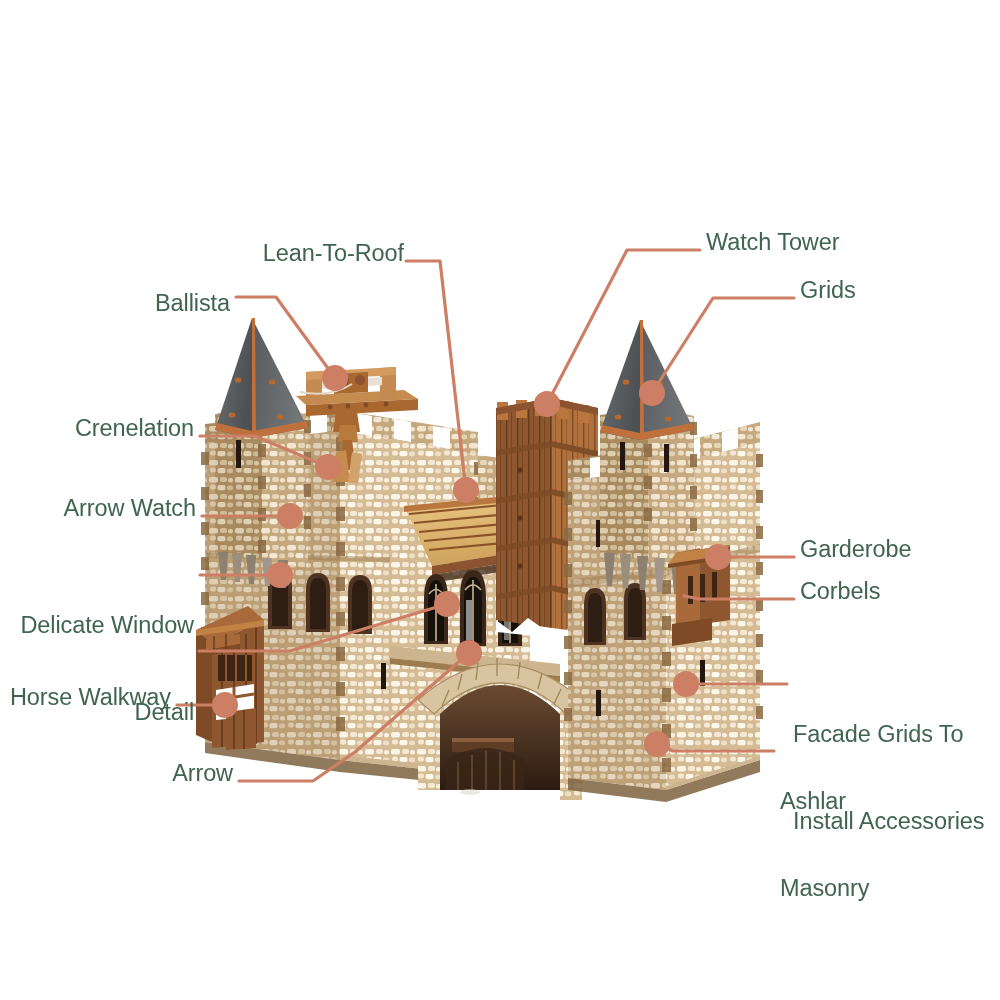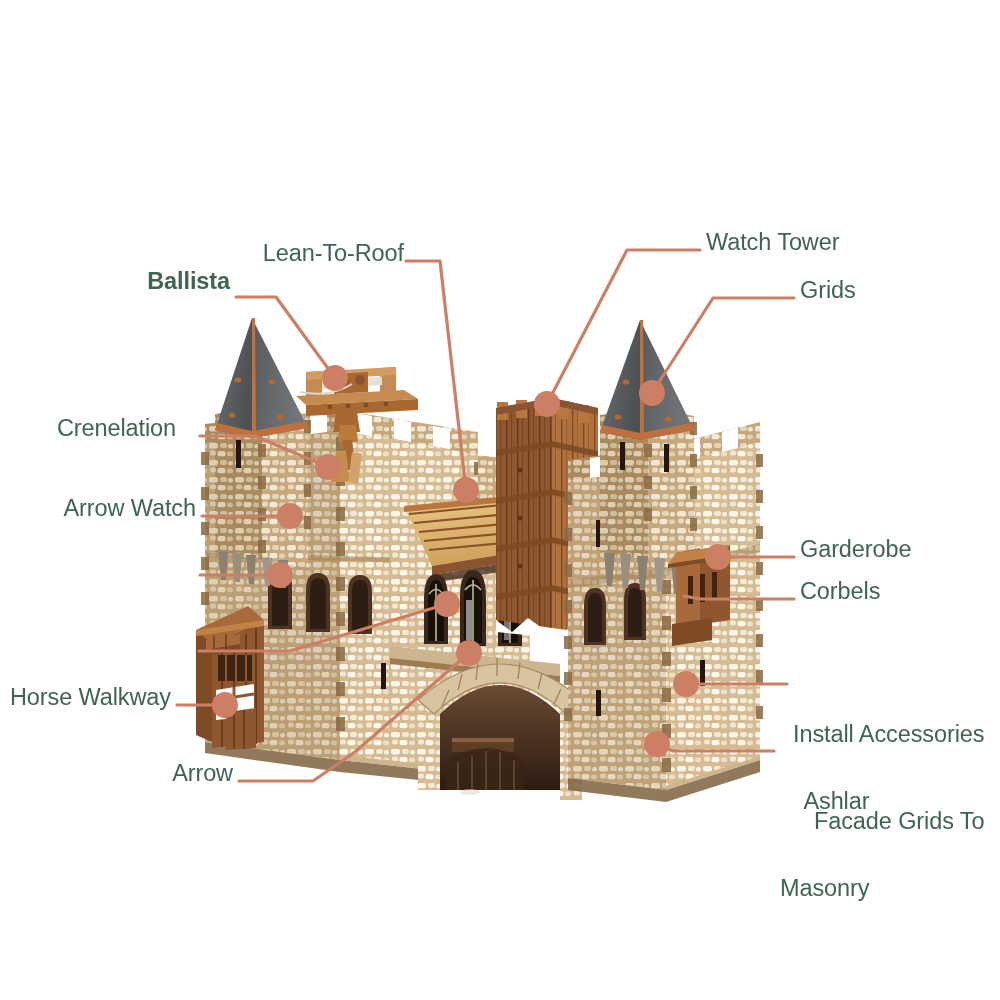--- a/index.html
+++ b/index.html
@@ -21,21 +21,21 @@
     position:absolute;
     color:#3f6450;
     font-family:"Liberation Sans", sans-serif;
     font-size:23.5px;
     line-height:29px;
     font-weight:400;
     letter-spacing:-0.1px;
     white-space:pre;
   }
   .lbl.r{text-align:right;}
-  .lbl.l{text-align:right;}
+  .lbl.l{text-align:left;}
   .lbl .ln{display:block;}
   .lbl .ln.right{text-align:right;}
 </style>
 </head>
 <body>
 
 <div id="stage">
 
   <svg id="art" class="layer" viewBox="0 0 1000 1000">
     <defs>
@@ -539,37 +539,41 @@
       <circle cx="657" cy="744" r="13"></circle>
       <circle cx="469" cy="653" r="13"></circle>
     </g>
   </svg>
 
   <div id="labels">
     <div class="lbl r" style="right:596px;top:239px;"><span class="ln">Lean-To-Roof</span></div>
 
     <div class="lbl l" style="left:706px;top:228px;"><span class="ln">Watch Tower</span></div>
 
-    <div class="lbl r" style="right:770px;top:267px;font-weight:bold;"><span class="ln">Ballista</span></div>
+    <div class="lbl r" style="right:770px;top:289px;"><span class="ln">Ballista</span></div>
 
     <div class="lbl l" style="left:800px;top:276px;"><span class="ln">Grids</span></div>
 
-    <div class="lbl r" style="right:824px;top:414px;"><span class="ln">Crenelation</span></div>
+    <div class="lbl r" style="right:806px;top:414px;"><span class="ln">Crenelation</span></div>
 
     <div class="lbl r" style="right:804px;top:494px;"><span class="ln">Arrow Watch</span></div>
 
     <div class="lbl l" style="left:800px;top:535px;"><span class="ln">Garderobe</span></div>
 
+    <div class="lbl r" style="right:806px;top:553px;">
+      <span class="ln right">Delicate Window</span>
+      <span class="ln right">Detail</span>
+    </div>
 
     <div class="lbl l" style="left:800px;top:577px;"><span class="ln">Corbels</span></div>
 
 
     <div class="lbl l" style="left:793px;top:662px;">
+      <span class="ln">Facade Grids To</span>
       <span class="ln">Install Accessories</span>
-      <span class="ln">Facade Grids To</span>
     </div>
 
     <div class="lbl r" style="right:829px;top:683px;"><span class="ln">Horse Walkway</span></div>
 
     <div class="lbl l" style="left:780px;top:729px;">
       <span class="ln">Ashlar</span>
       <span class="ln">Masonry</span>
     </div>
 
     <div class="lbl r" style="right:767px;top:759px;"><span class="ln">Arrow</span></div>

